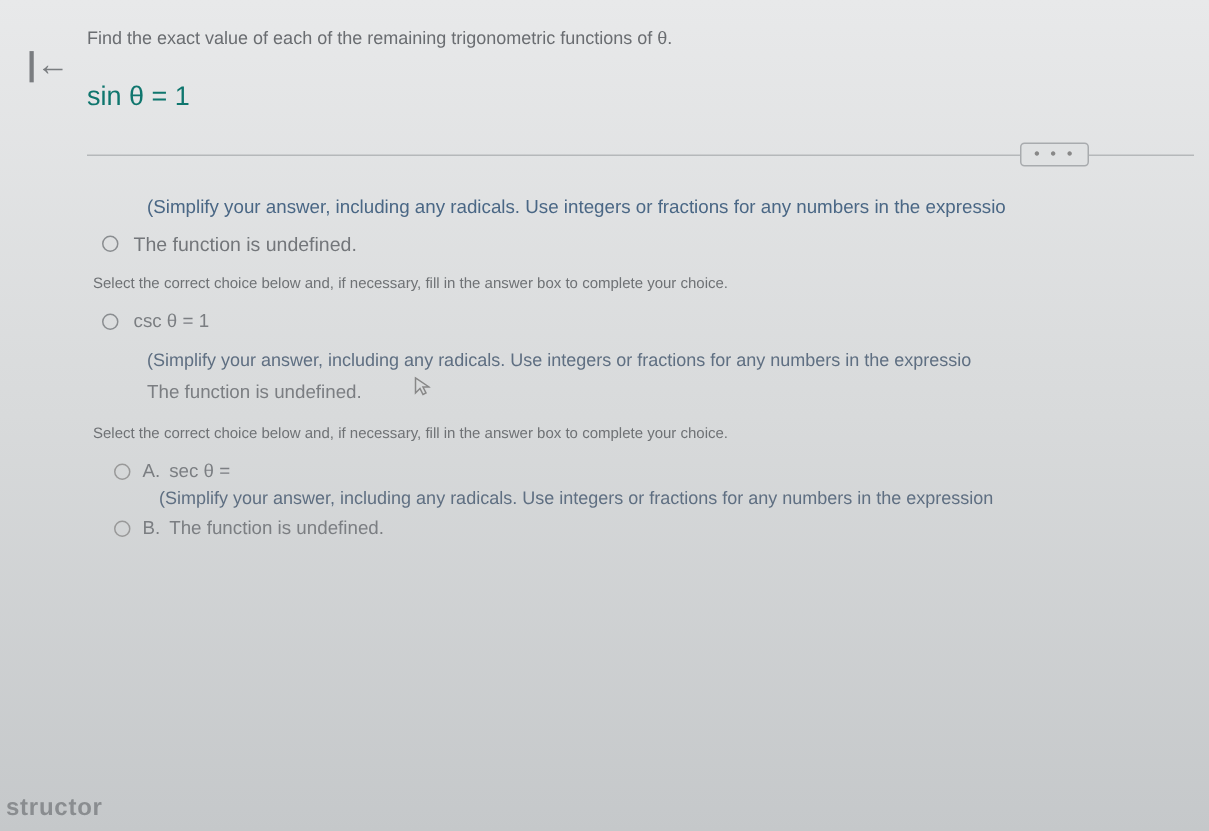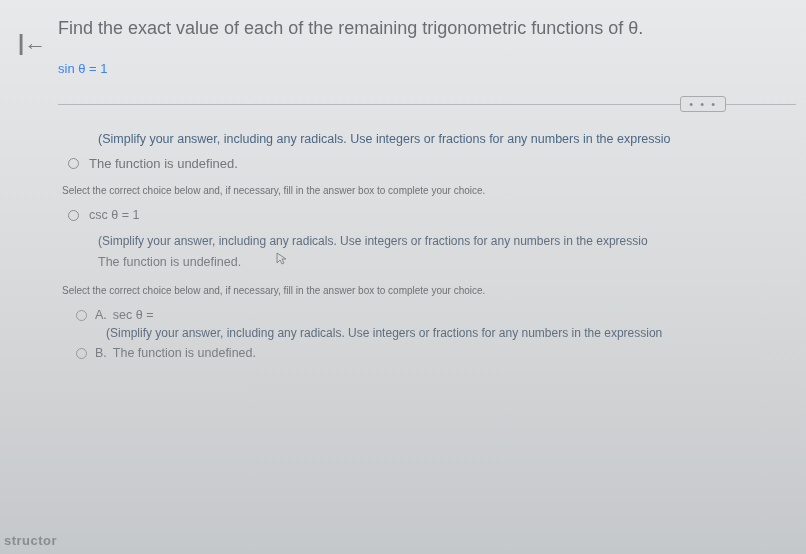--- a/index.html
+++ b/index.html
@@ -18,27 +18,27 @@
       top: 30px;
       font-size: 22px;
       color: #7a7d80;
       font-weight: bold;
     }
     .content {
       padding: 18px 0 0 58px;
       color: #6b6e72;
     }
     .prompt {
-      font-size: 18px;
+      font-size: 12px;
       color: #6a6d71;
       margin-bottom: 22px;
     }
     .given {
-      font-size: 13px;
-      color: #3b82f6;
+      font-size: 18px;
+      color: #0f766e;
       margin-bottom: 18px;
     }
     .divider-row {
       position: relative;
       height: 20px;
       margin: 8px 0 18px 0;
     }
     .divider-line {
       border-top: 1px solid #b5b8ba;
       position: absolute;
@@ -125,21 +125,21 @@
     }
     .letter-label {
       font-size: 12.5px;
       color: #7b7e82;
       margin-right: 6px;
     }
     .footer-tag {
       position: absolute;
       bottom: 6px;
       left: 4px;
-      font-size: 13px;
+      font-size: 16px;
       color: #8a8d90;
       font-weight: bold;
       letter-spacing: 0.5px;
     }
   </style>
 </head>
 <body>
 
 <div class="back-arrow">|←</div>
 

